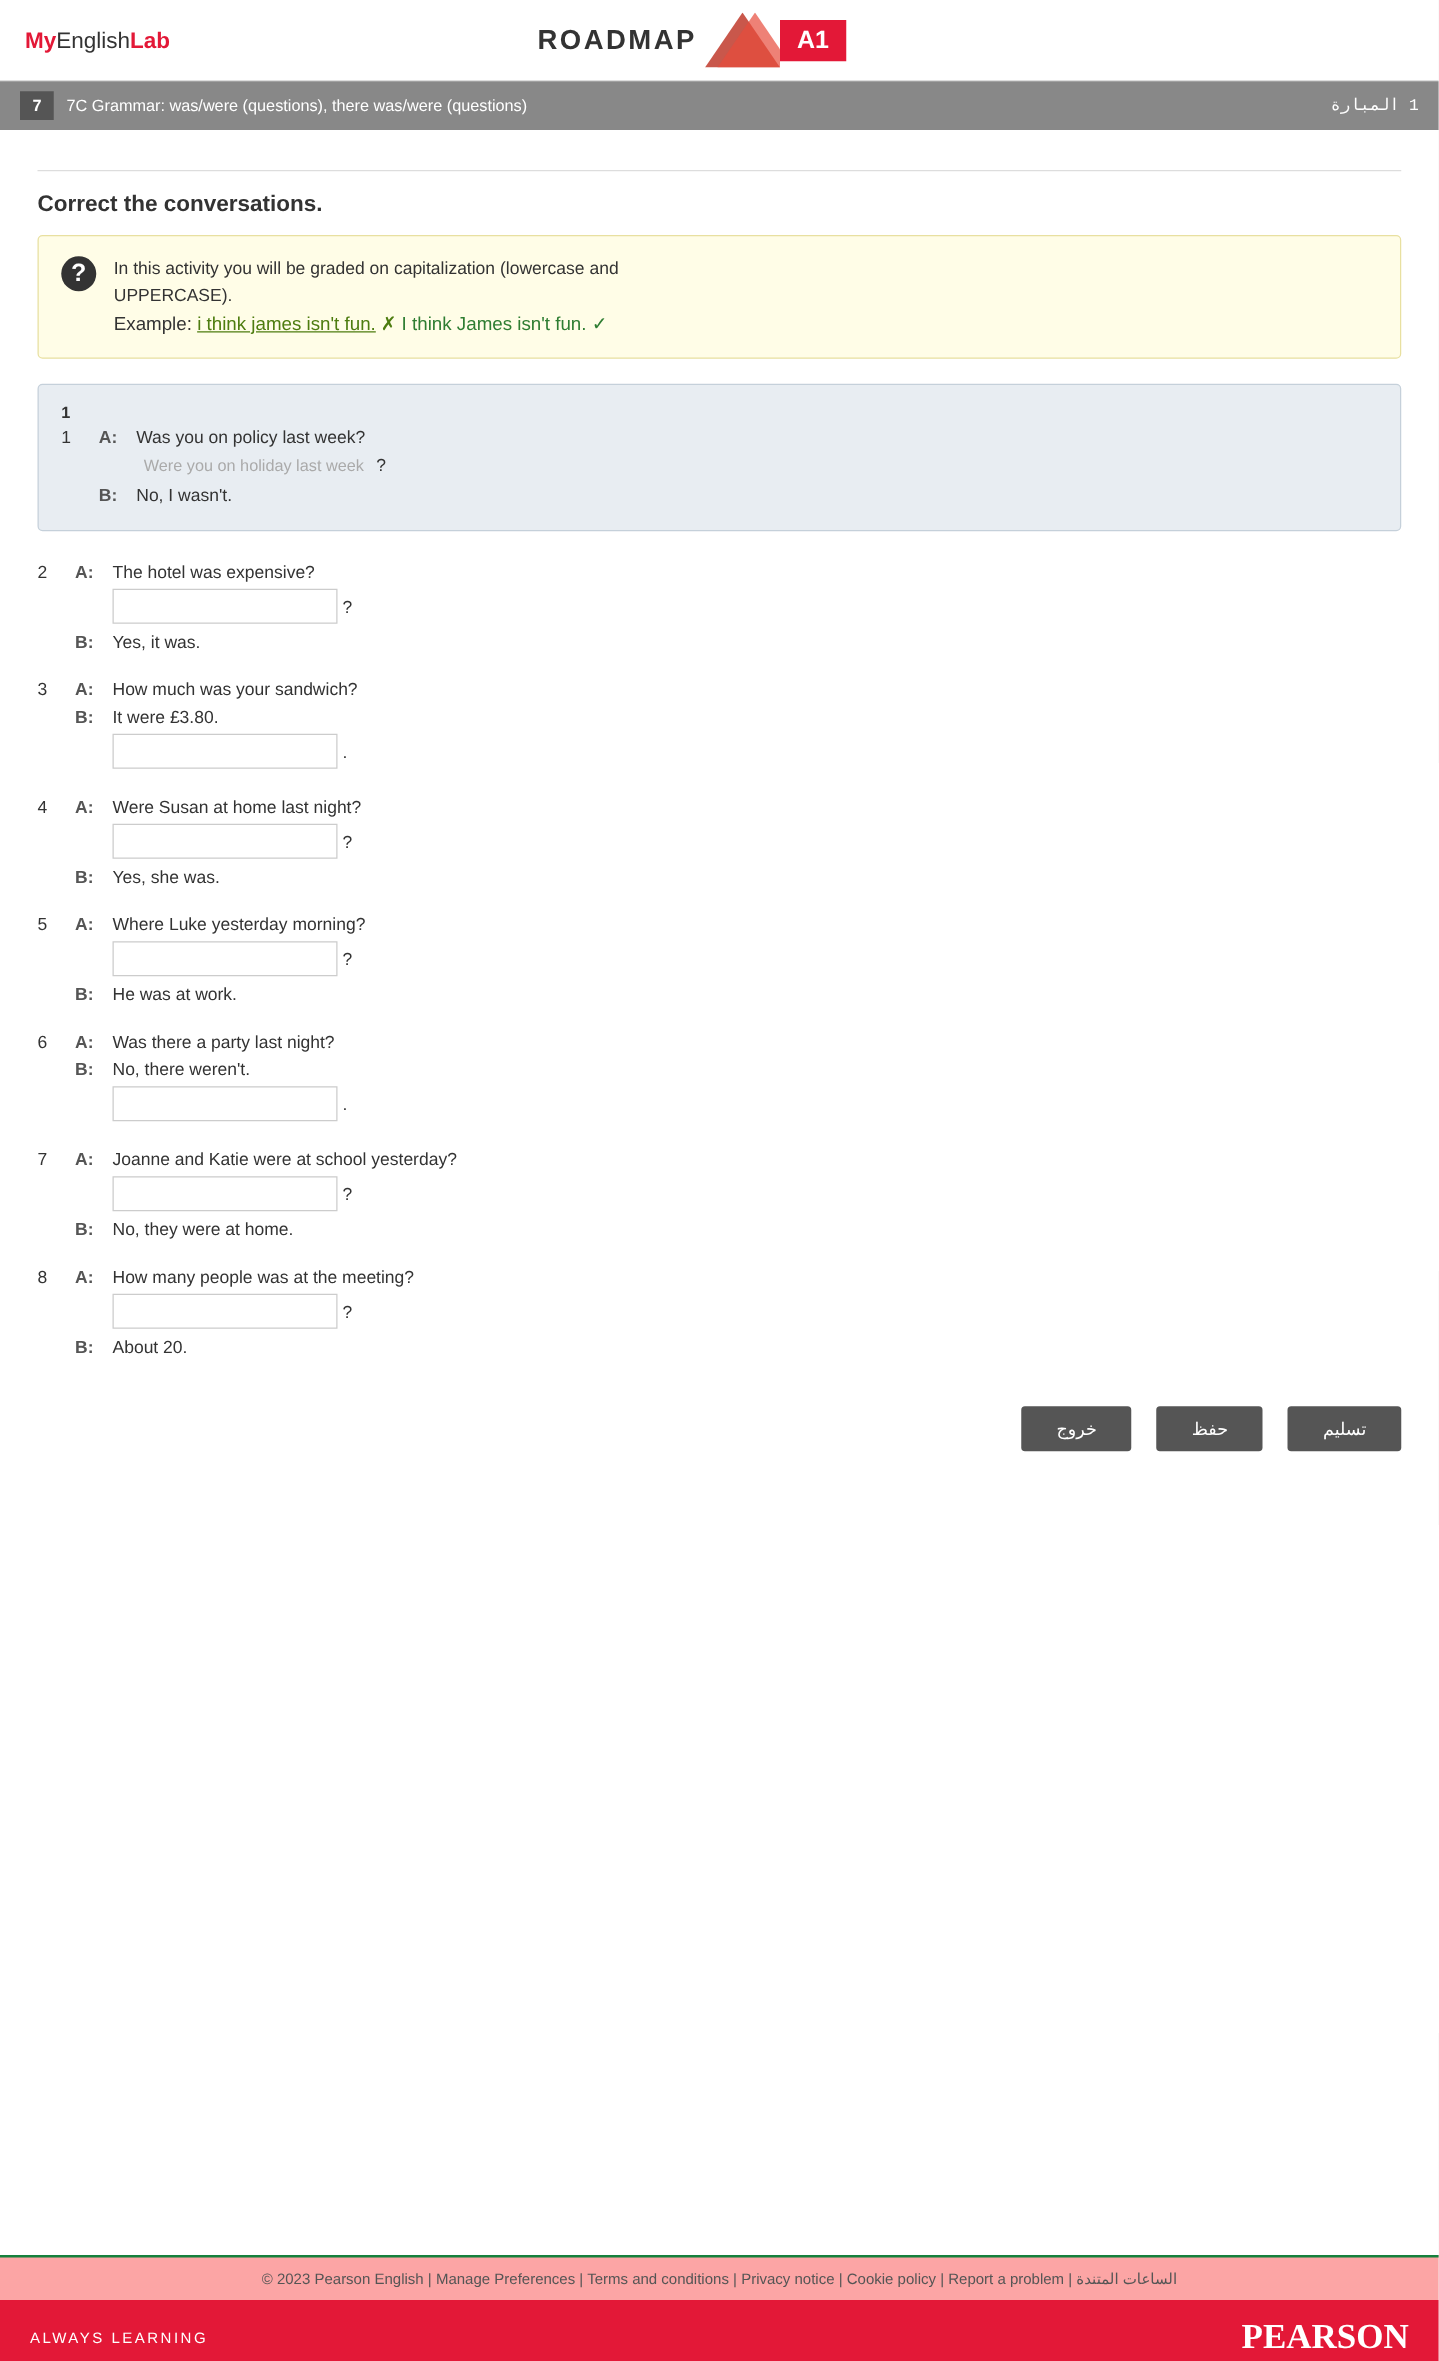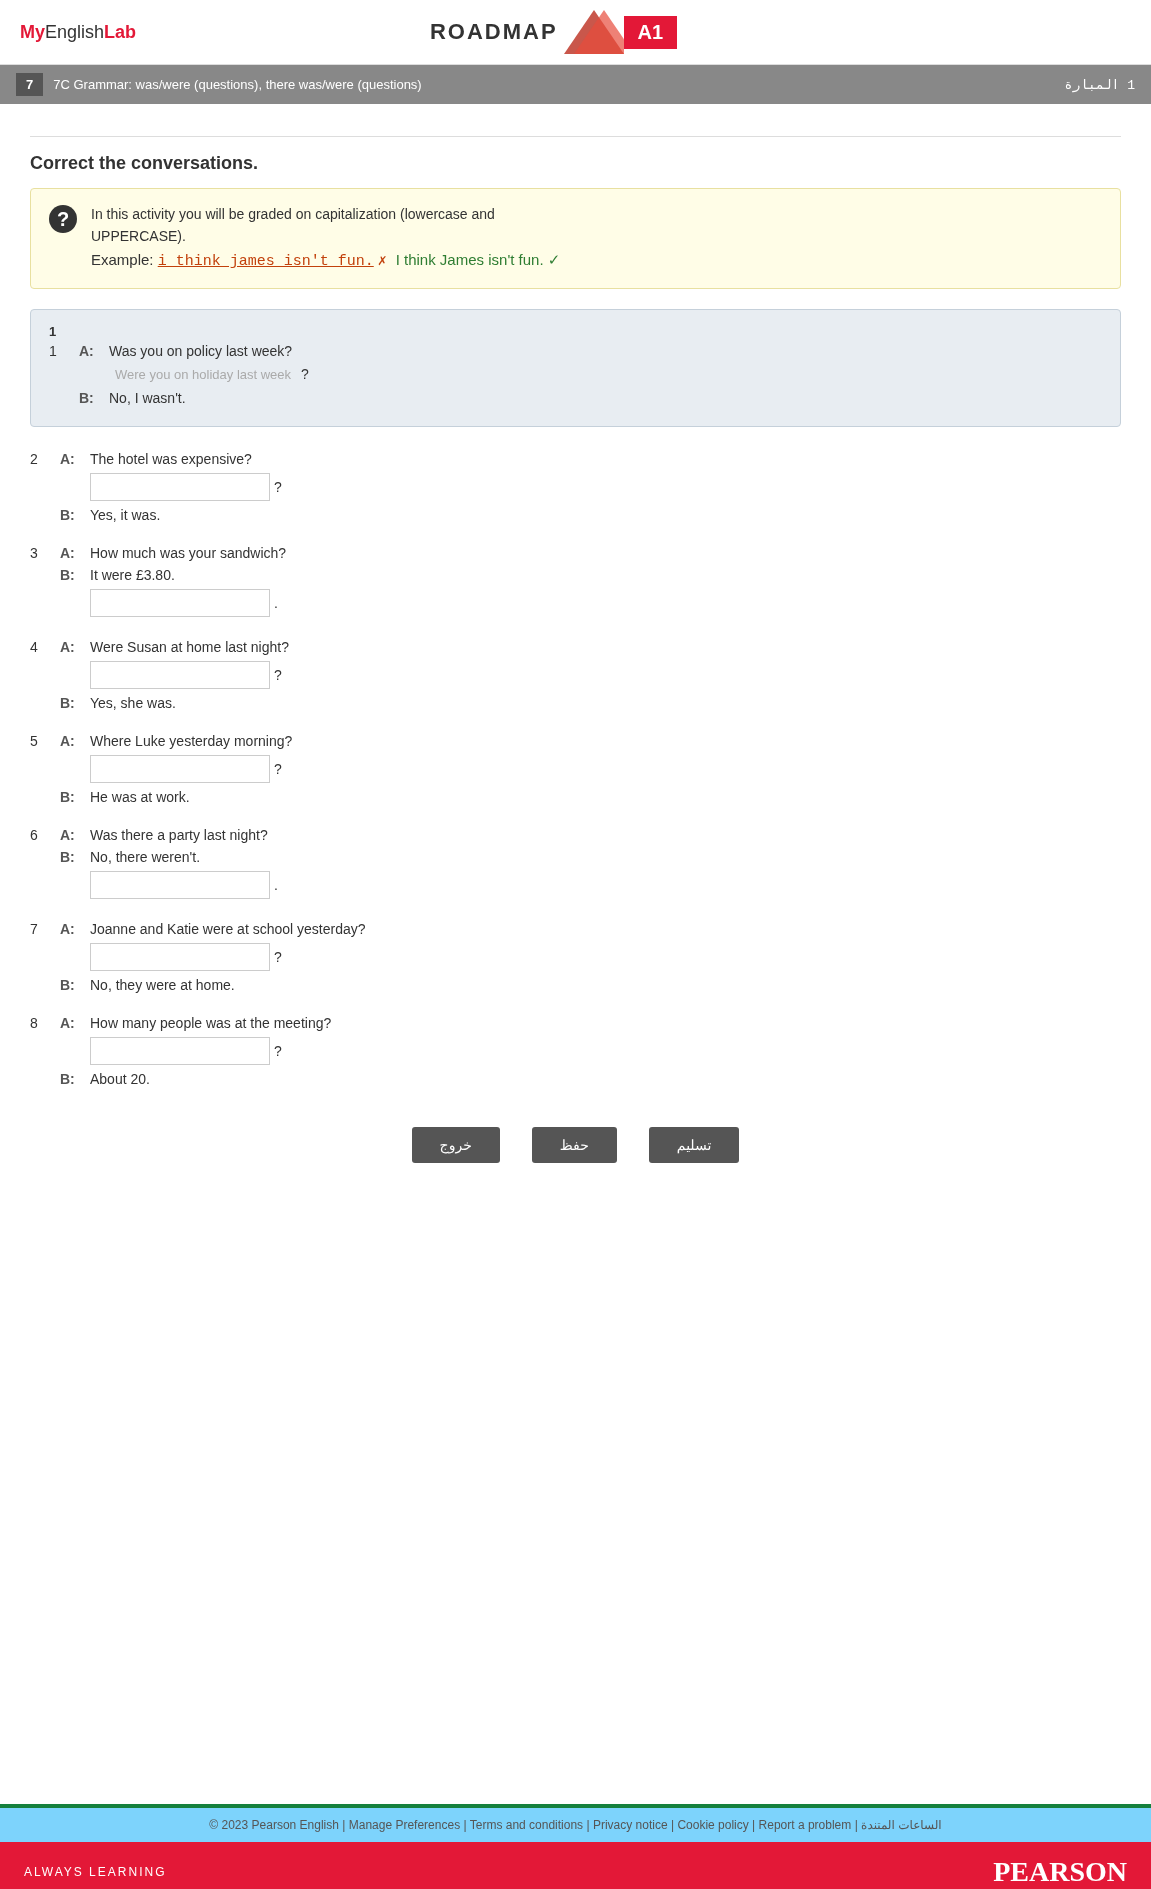--- a/index.html
+++ b/index.html
@@ -24,21 +24,21 @@
 
     
     .exercise-title { color: #e31837; font-size: 17px; font-weight: bold; margin-bottom: 8px; }
     .instruction { font-weight: bold; font-size: 18px; margin-bottom: 14px; }
 
     
     .info-box { background: #fffde7; border: 1px solid #e8e0a0; border-radius: 4px; padding: 14px 18px; margin-bottom: 20px; display: flex; gap: 14px; align-items: flex-start; }
     .info-icon { font-size: 20px; font-weight: bold; background: #333; color: #fff; border-radius: 50%; width: 28px; height: 28px; display: flex; align-items: center; justify-content: center; flex-shrink: 0; margin-top: 2px; }
     .info-text { font-size: 14px; line-height: 1.6; }
     .info-text strong { font-weight: normal; }
-    .info-text .wrong { color: #c2410c; font-family: Liberation Mono, monospace; }
+    .info-text .wrong { color: #4d7c0f; }
     .info-text .correct { color: #2e7d32; }
     .strikethrough { text-decoration: underline; }
 
     
     .example-box { background: #e8edf2; border: 1px solid #c5d0da; border-radius: 4px; padding: 14px 18px; margin-bottom: 24px; }
     .example-label { font-weight: bold; font-size: 13px; margin-bottom: 6px; }
 
     
     .question-block { margin-bottom: 22px; }
     .q-row { display: flex; align-items: flex-start; margin-bottom: 6px; }
@@ -46,25 +46,25 @@
     .q-label { width: 30px; font-weight: bold; color: #555; flex-shrink: 0; }
     .q-text { flex: 1; }
     .q-input-row { display: flex; align-items: center; margin-left: 60px; margin-bottom: 6px; }
     .q-input { border: 1px solid #ccc; height: 28px; width: 180px; padding: 2px 6px; font-size: 13px; }
     .q-punct { margin-left: 4px; font-size: 14px; }
 
     
     .example-input-placeholder { color: #aaa; font-size: 13px; padding: 2px 6px; display: inline-block; }
 
     
-    .footer-buttons { display: flex; justify-content: center; gap: 32px; margin-top: 40px; margin-bottom: 20px; }
+    .footer-buttons { display: flex; justify-content: flex-end; gap: 20px; margin-top: 40px; margin-bottom: 20px; }
     .btn { background: #555; color: #fff; border: none; padding: 10px 28px; font-size: 14px; cursor: pointer; border-radius: 3px; direction: rtl; }
 
     
-    .footer-links { background: #7dd3fc; border-top: 4px solid #15803d; text-align: center; padding: 10px; font-size: 12px; color: #555; }
+    .footer-links { background: #fca5a5; border-top: 2px solid #15803d; text-align: center; padding: 10px; font-size: 12px; color: #555; }
     .footer-links a { color: #555; text-decoration: none; }
 
     
     .bottom-bar { background: #e31837; color: #fff; display: flex; justify-content: space-between; align-items: center; padding: 14px 24px; }
     .always-learning { font-size: 12px; letter-spacing: 2px; text-transform: uppercase; }
     .pearson-logo { font-size: 28px; font-weight: bold; font-family: Georgia, serif; }
 
     hr { border: none; border-top: 1px solid #ddd; margin: 8px 0 16px 0; }
   </style>
 </head>

